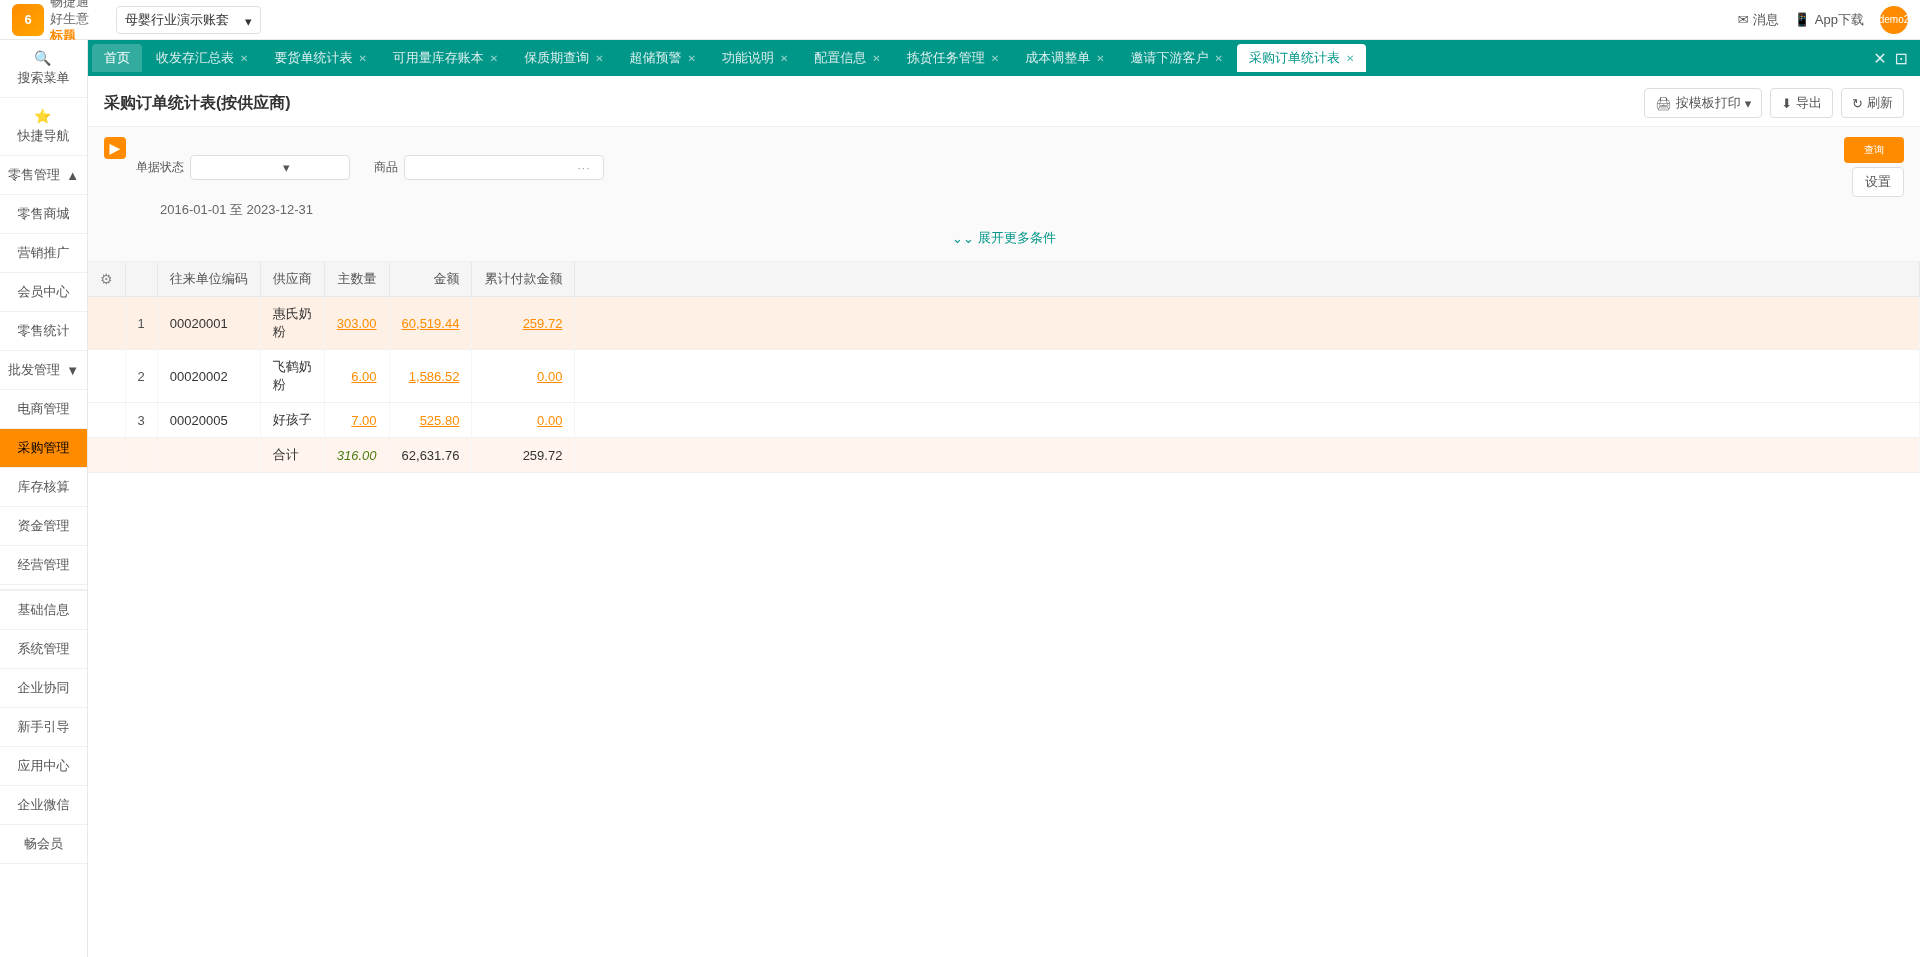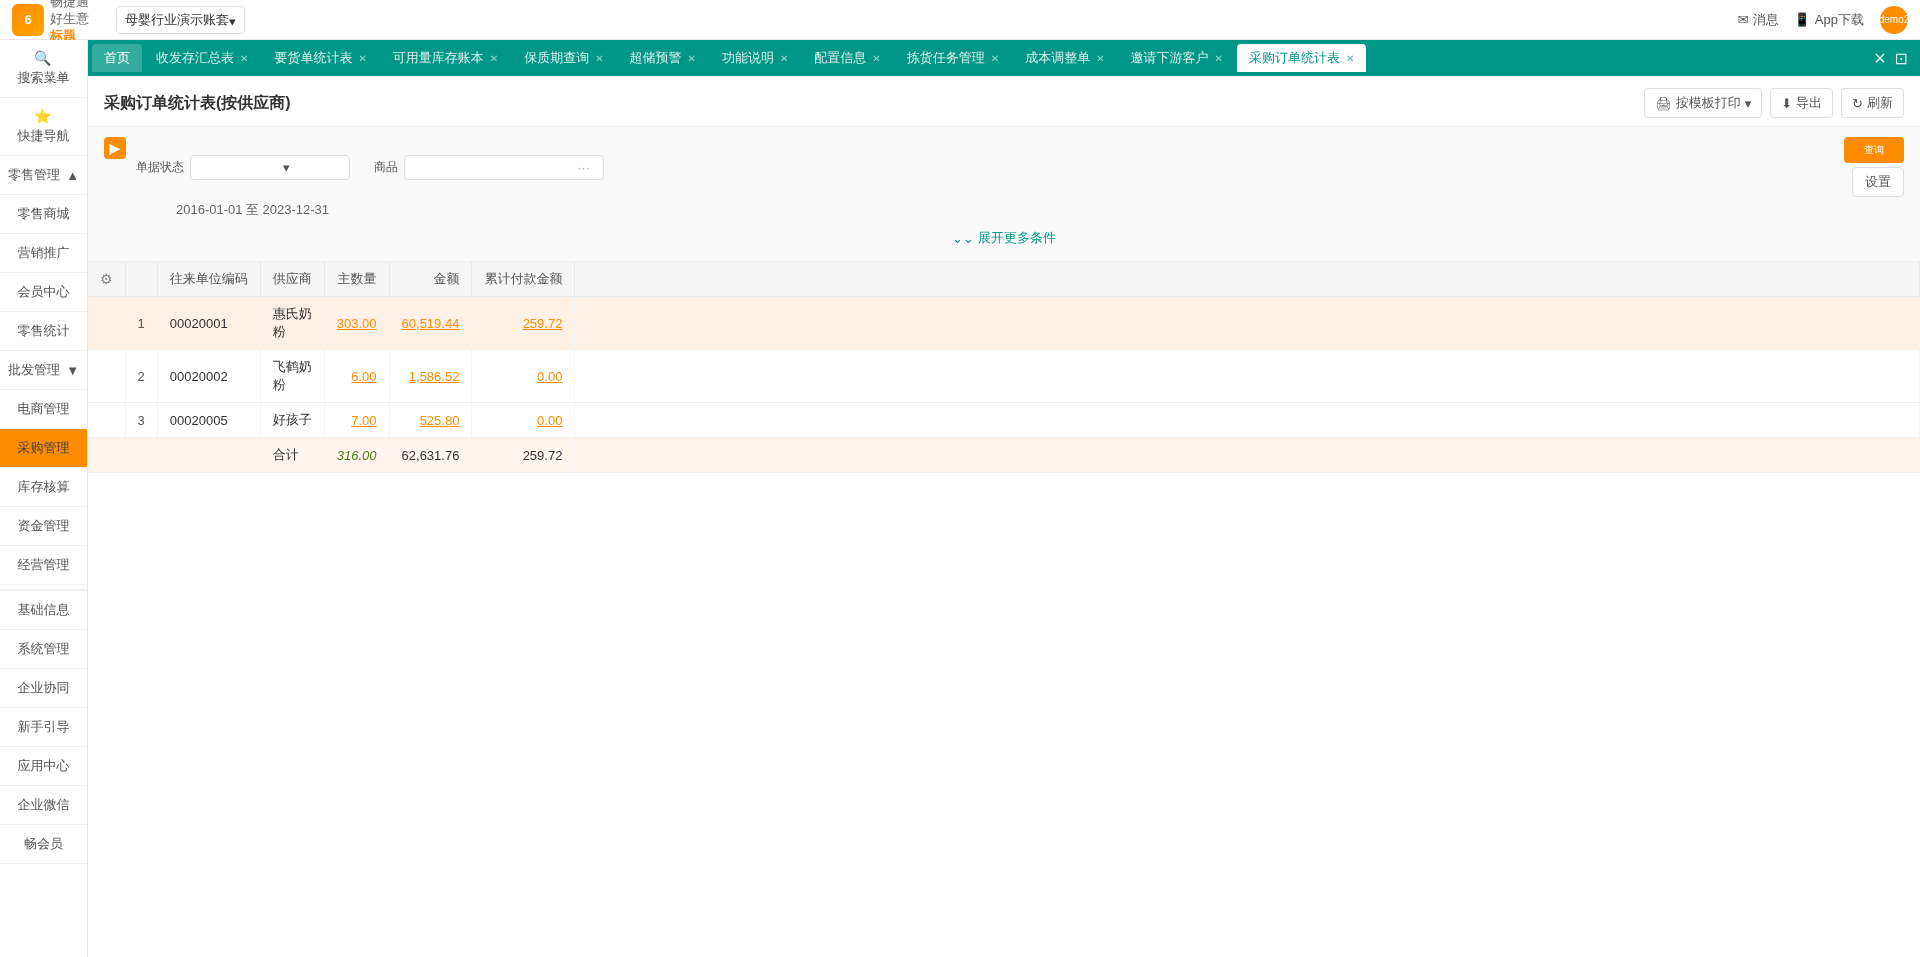--- a/index.html
+++ b/index.html
@@ -3,32 +3,32 @@
   <meta charset="utf-8">
   <style>
     * { box-sizing: border-box; margin: 0; padding: 0; font-family: 'Microsoft YaHei', SimHei, Arial, sans-serif; font-size: 13px; }
     body { display: flex; flex-direction: column; height: 957px; overflow: hidden; background: #f5f5f5; }
 
     
     .top-bar { height: 40px; background: #fff; display: flex; align-items: center; padding: 0 12px; border-bottom: 1px solid #e8e8e8; gap: 16px; flex-shrink: 0; }
     .logo-area { display: flex; align-items: center; gap: 6px; width: 88px; }
     .logo-icon { width: 32px; height: 32px; background: linear-gradient(135deg, #ff8c00, #ffa500); border-radius: 6px; display: flex; align-items: center; justify-content: center; color: white; font-size: 16px; font-weight: bold; flex-shrink: 0; }
     .logo-text { font-size: 10px; color: #666; line-height: 1.3; }
-    .workspace-select { display: flex; align-items: flex-end; gap: 0; color: #333; cursor: pointer; padding: 4px 8px; border: 1px solid #e0e0e0; border-radius: 4px; font-size: 12px; }
+    .workspace-select { display: flex; align-items: flex-end; gap: 16px; color: #333; cursor: pointer; padding: 4px 8px; border: 1px solid #e0e0e0; border-radius: 4px; font-size: 12px; }
     .top-bar-right { margin-left: auto; display: flex; align-items: center; gap: 16px; }
     .top-bar-btn { display: flex; align-items: center; gap: 4px; color: #555; cursor: pointer; font-size: 13px; }
     .avatar { width: 28px; height: 28px; border-radius: 50%; background: #ff8c00; display: flex; align-items: center; justify-content: center; color: white; font-size: 12px; }
 
     
     .main-layout { display: flex; flex: 1; overflow: hidden; }
 
     
     .sidebar { width: 88px; background: #fff; border-right: 1px solid #e8e8e8; display: flex; flex-direction: column; overflow-y: auto; flex-shrink: 0; }
     .sidebar-item { padding: 10px 4px; text-align: center; cursor: pointer; color: #555; font-size: 12px; border-bottom: 1px solid #f0f0f0; display: flex; flex-direction: column; align-items: center; gap: 3px; }
-    .sidebar-item.active { background: #ff8c00; color: #404040; }
+    .sidebar-item.active { background: #ff8c00; color: #000000; }
     .sidebar-icon { font-size: 14px; }
     .sidebar-item-group { display: flex; justify-content: space-between; align-items: center; padding: 10px 8px; cursor: pointer; color: #555; font-size: 12px; border-bottom: 1px solid #f0f0f0; }
 
     
     .content-area { flex: 1; display: flex; flex-direction: column; overflow: hidden; }
 
     
     .tabs-bar { background: #009688; display: flex; align-items: center; height: 36px; overflow-x: auto; flex-shrink: 0; padding: 0 4px; gap: 2px; }
     .tab { display: flex; align-items: center; gap: 6px; padding: 0 12px; height: 28px; border-radius: 4px 4px 0 0; cursor: pointer; color: rgba(255,255,255,0.85); font-size: 12px; white-space: nowrap; flex-shrink: 0; }
     .tab.active { background: #fff; color: #009688; font-weight: 500; }
@@ -286,21 +286,21 @@
                     <span style="color:#aaa;">···</span>
                   </div>
                 </div>
               </div>
               <div class="filter-actions-col">
                 <button class="btn-query">查询</button>
                 <button class="btn-settings">设置</button>
               </div>
             </div>
             <div class="filter-row" style="margin-top:4px;">
-              <span style="margin-left:40px;font-size:12px;color:#666;">
+              <span style="margin-left:24px;font-size:12px;color:#666;">
                 <span>2016-01-01</span>
                 <span> 至 </span>
                 <span>2023-12-31</span>
               </span>
             </div>
           </div>
         </div>
         <div class="expand-row">
           <div class="expand-btn">
             <span>⌄⌄</span>

